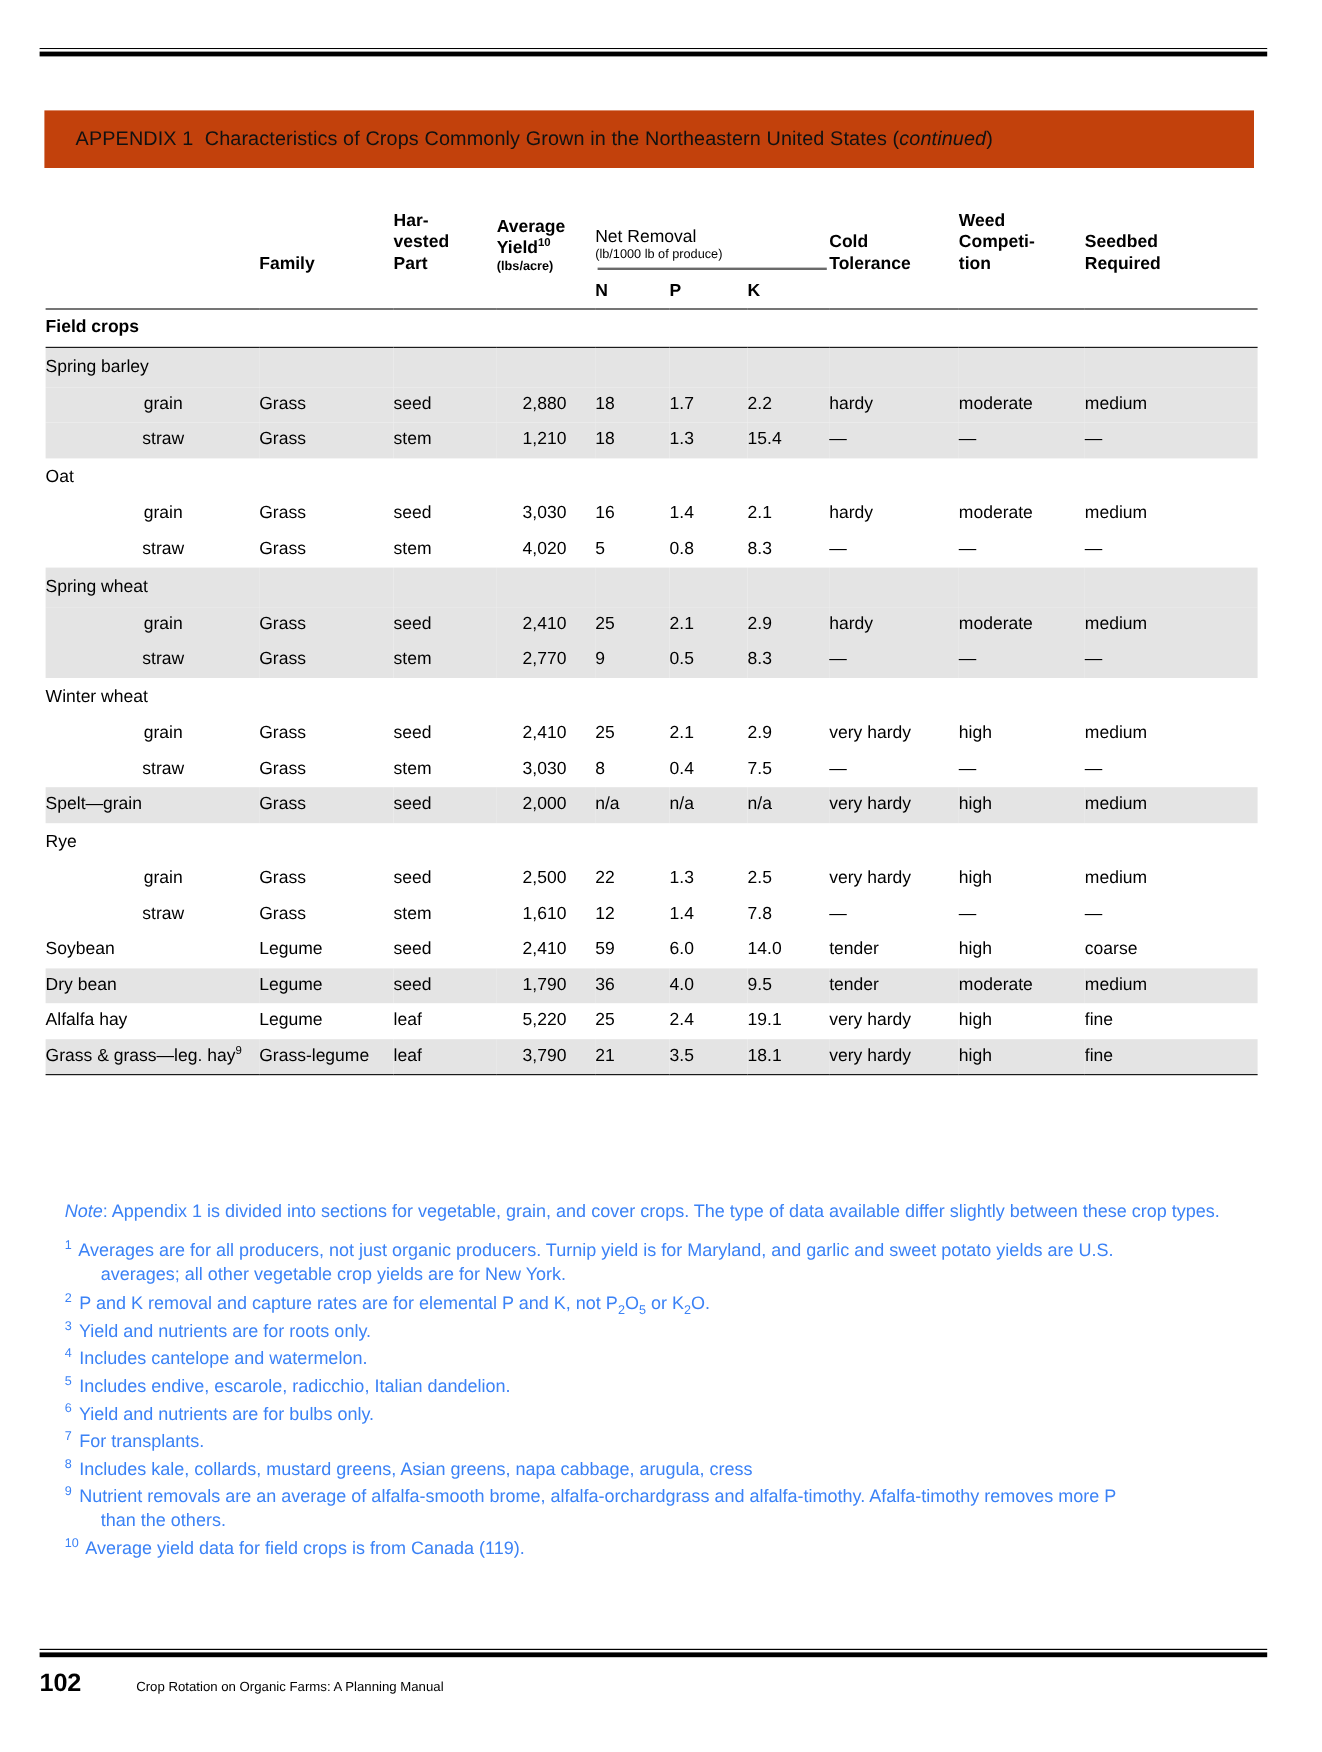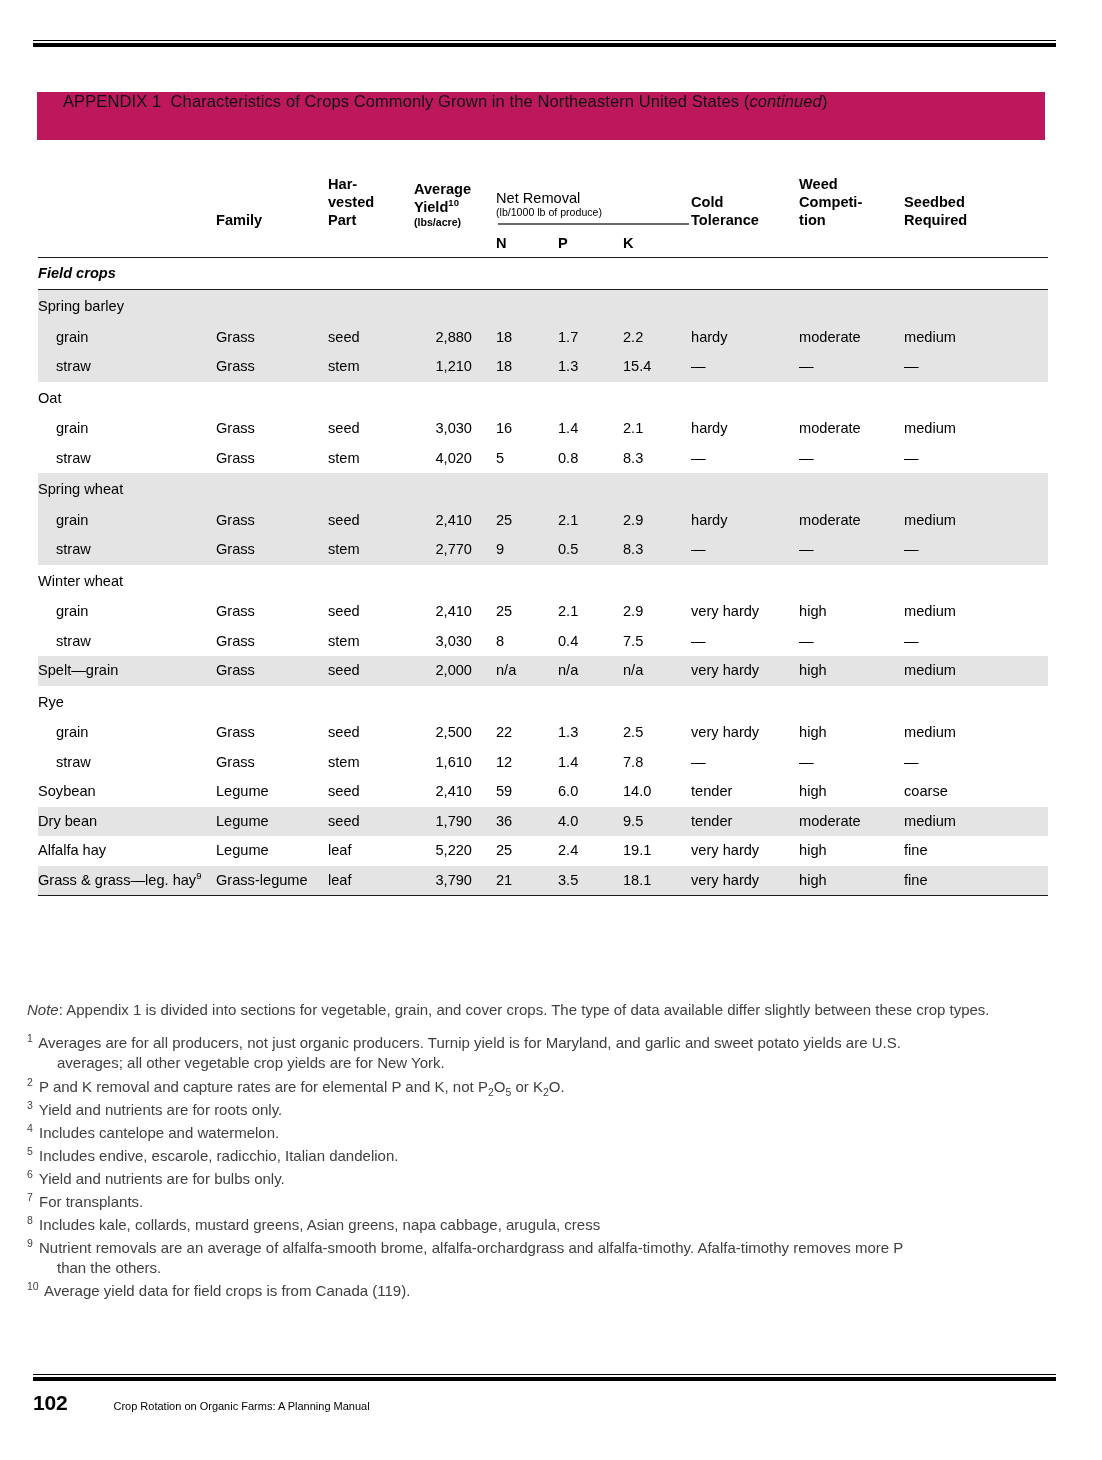--- a/index.html
+++ b/index.html
@@ -33,22 +33,23 @@
   .rule-gap  { height: 2px; background: #fff; }
   .rule-thick{ height: 4px; background: #000; }
 
   
   .title-bar {
     position: absolute;
     left: 37px;
     top: 92px;
     width: 1008px;
     height: 48px;
-    background: #be185d;
+    background: #c2410c;
     display: flex;
+    align-items: center;
   }
   .title-text {
     padding-left: 26px;
     font-size: 16.5px;
     letter-spacing: .1px;
     color: #111;
     white-space: nowrap;
   }
   .title-text .ital { font-style: italic; }
 
@@ -120,47 +121,46 @@
 
   
   tbody td {
     padding: 6px 0 6px 0;
     line-height: 1.2;
     vertical-align: top;
     font-size: 14.6px;
   }
   tr.shade td { background: #e4e4e4; }
   tr.grouphdr td { padding-top: 8px; padding-bottom: 7px; }
-  td.indent { padding-left: 18px; }
+  td.indent { padding-left: 18px; text-align: center; }
   td.yield { text-align: right; padding-right: 24px; }
   td.npk { text-align: left; }
   .sectionlabel td {
     font-weight: bold;
     padding-top: 7px;
     padding-bottom: 7px;
-    font-style: italic;
   }
   .rule-under-section td {
     border-bottom: 1.8px solid #1b1b1b;
     padding: 0; height: 0;
   }
   .table-end td {
     border-top: 1.8px solid #1b1b1b;
     padding: 0; height: 0;
   }
 
   
   .notes {
     position: absolute;
-    left: 27px;
+    left: 54px;
     top: 1000px;
     width: 1012px;
     font-size: 15px;
     line-height: 1.33;
-    color: #404040;
+    color: #3b82f6;
   }
   .note-main { margin-bottom: 13px; }
   .note-main .ital { font-style: italic; }
   .fn {
     margin-bottom: 2.5px;
     padding-left: 14px;
     text-indent: -14px;
     line-height: 1.37;
   }
   .fn .fnum {

